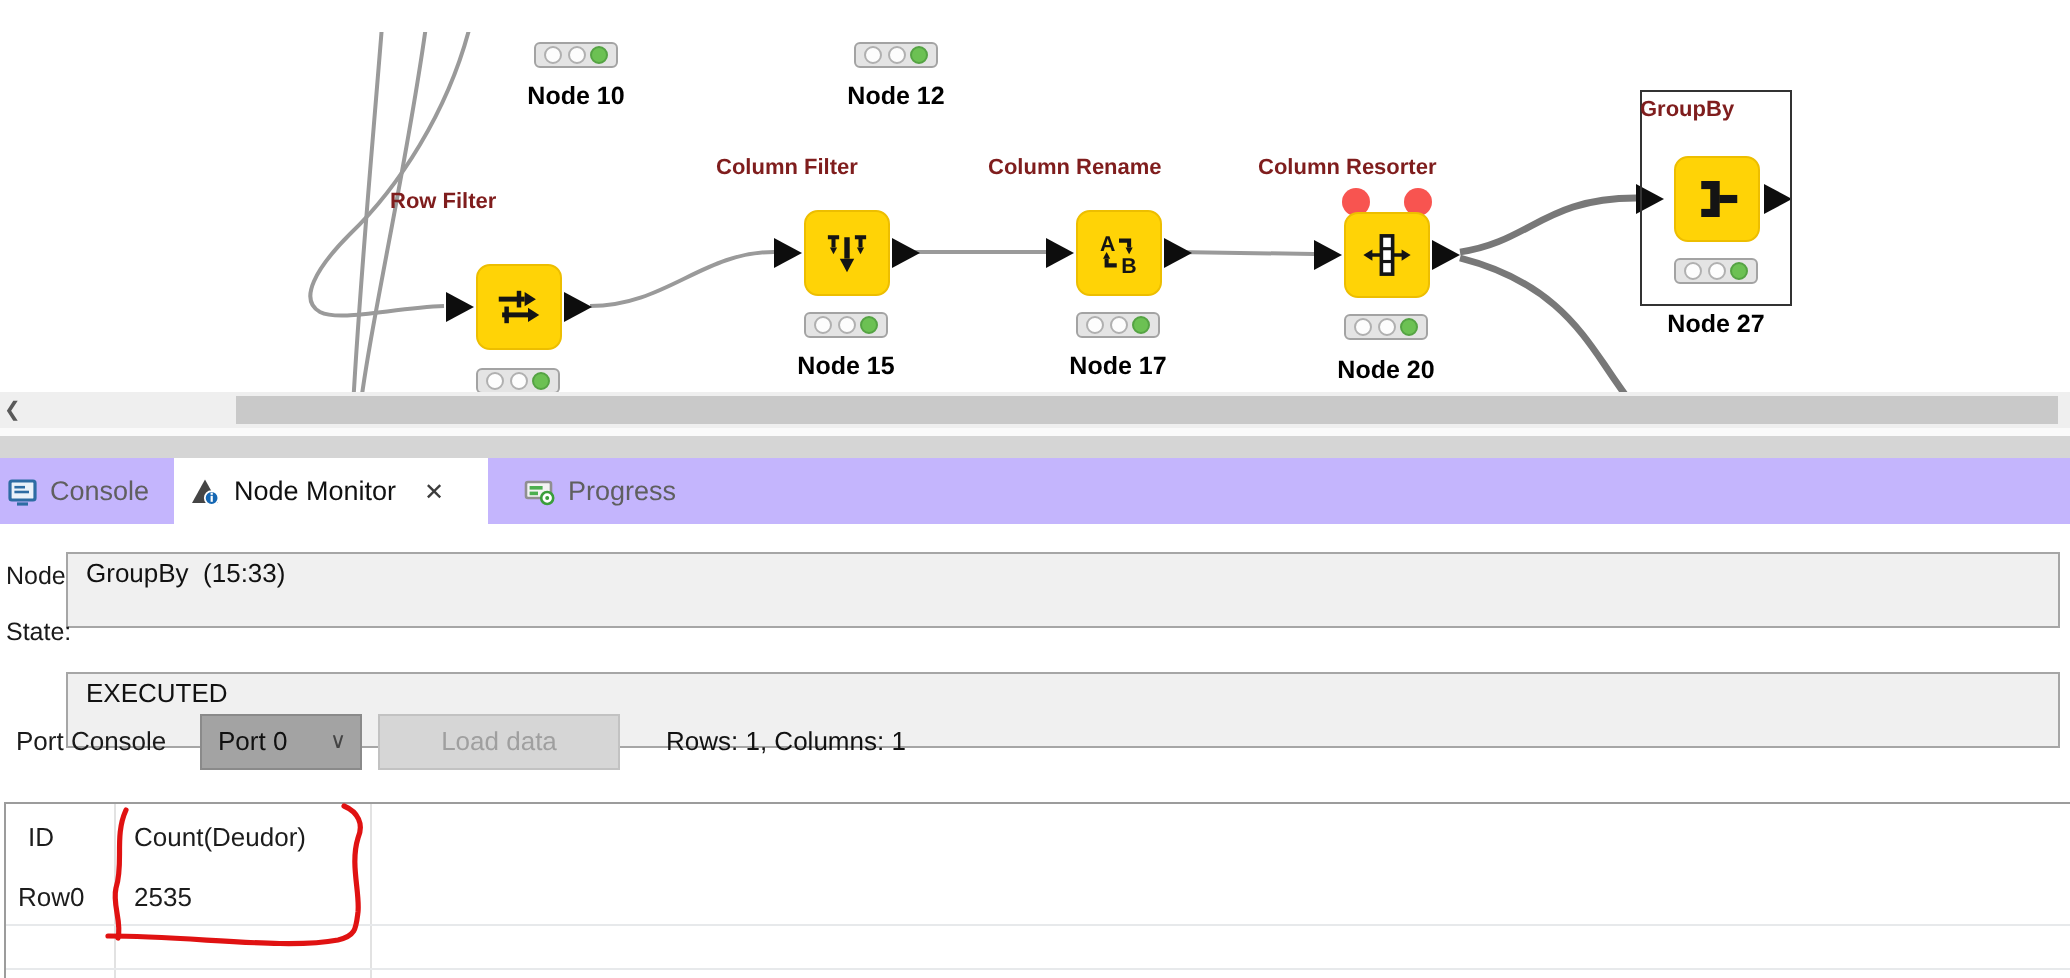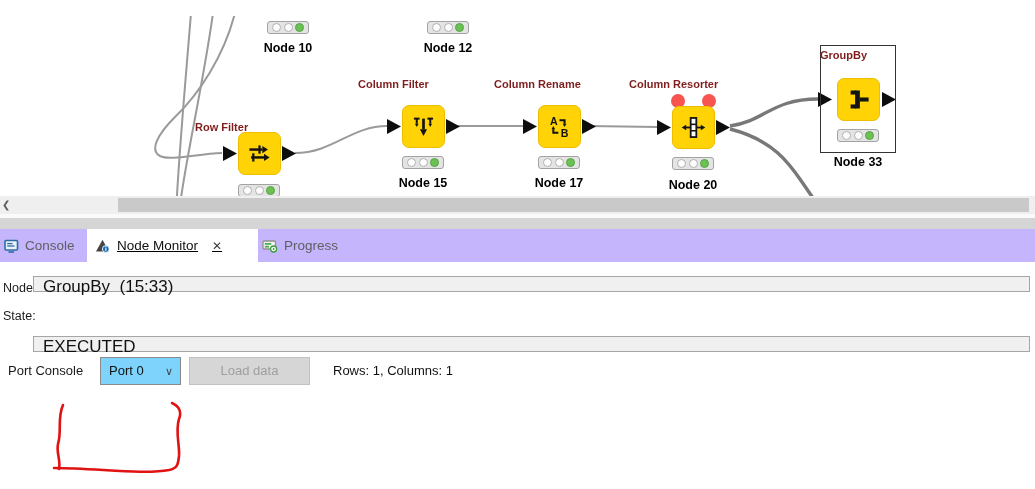--- a/index.html
+++ b/index.html
@@ -35,24 +35,24 @@
   #tabbar{position:absolute;left:0;top:229px;width:1035px;height:33px;background:#c4b5fd;}
   .tab{position:absolute;top:0;height:33px;display:flex;align-items:center;cursor:pointer;}
   .tab .lbl{font-size:13.5px;color:#5f5f5f;}
   .tab.active{background:#fff;}
   .tab.active .lbl{color:#111;}
   .tab .ticon{margin-right:6px;display:inline-flex;}
   .tabclose{margin-left:14px;font-size:12px;color:#3c3c3c;cursor:pointer;}
   
   #panel{position:absolute;left:0;top:262px;width:1035px;height:227px;background:#fff;}
   .flabel{position:absolute;font-size:12.5px;color:#1a1a1a;}
-  .field{position:absolute;left:33px;width:997px;height:16px;background:#f0f0f0;
-         border:1px solid #a6a6a6;box-sizing:border-box;font-size:17px;color:#111;
+  .field{position:absolute;left:33px;width:997px;height:38px;background:#f0f0f0;
+         border:1px solid #a6a6a6;box-sizing:border-box;font-size:13px;color:#111;
          line-height:20px;padding-left:9px;white-space:pre;}
-  .dropdown{position:absolute;left:100px;top:95px;width:81px;height:28px;background:#7dd3fc;
+  .dropdown{position:absolute;left:100px;top:95px;width:81px;height:28px;background:#a3a3a3;
             border:1px solid #8a8a8a;box-sizing:border-box;font-size:13px;color:#111;
             line-height:26px;padding-left:8px;cursor:pointer;}
   .dropdown .chev{position:absolute;right:7px;top:0;color:#444;font-size:11px;}
   .btn-disabled{position:absolute;left:189px;top:95px;width:121px;height:28px;background:#d6d6d6;
             border:1px solid #c2c2c2;box-sizing:border-box;font-size:13px;color:#9f9f9f;
             text-align:center;line-height:26px;}
   .summary{position:absolute;left:333px;top:101px;font-size:13px;color:#111;}
   
   #dtable{position:absolute;left:2px;top:139px;width:1033px;height:88px;background:#fff;
           border-top:1px solid #9c9c9c;border-left:1px solid #9c9c9c;box-sizing:border-box;}
@@ -97,21 +97,21 @@
         <span class="dot on"></span>
       </div>
     <div class="nlabel" style="left:253px;top:25px;width:70px;">Node 10</div>
     <div class="tl" style="left:427px;top:5px;">
         <span class="dot off"></span>
         <span class="dot off"></span>
         <span class="dot on"></span>
       </div>
     <div class="nlabel" style="left:413px;top:25px;width:70px;">Node 12</div>
 
-    <div class="ctitle" style="left:195px;top:105px;width:130px;">Row Filter</div>
+    <div class="ctitle" style="left:195px;top:79px;width:130px;">Row Filter</div>
     <div class="nsq" style="left:238px;top:116px;">
       <svg width="27" height="27" viewBox="0 0 24 24">
         <line x1="3" y1="8.5" x2="14.5" y2="8.5" stroke="#141414" stroke-width="2.2"></line>
         <polygon points="14.5,5.3 14.5,11.7 19.5,8.5" fill="#141414"></polygon>
         <line x1="12" y1="4.8" x2="12" y2="12.2" stroke="#141414" stroke-width="2"></line>
         <line x1="4.5" y1="15.5" x2="16" y2="15.5" stroke="#141414" stroke-width="2.2"></line>
         <polygon points="16,12.3 16,18.7 21,15.5" fill="#141414"></polygon>
         <line x1="6.5" y1="11.8" x2="6.5" y2="19.2" stroke="#141414" stroke-width="2"></line>
       </svg>
     </div>
@@ -187,21 +187,21 @@
         <rect x="5" y="16.4" width="5" height="3.6" fill="#141414"></rect>
         <rect x="9" y="4" width="4.2" height="16" fill="#141414"></rect>
         <rect x="13" y="10.2" width="8" height="3.6" fill="#141414"></rect>
       </svg>
     </div>
     <div class="tl" style="left:837px;top:113px;">
         <span class="dot off"></span>
         <span class="dot off"></span>
         <span class="dot on"></span>
       </div>
-    <div class="nlabel" style="left:823px;top:139px;width:70px;">Node 33</div>
+    <div class="nlabel" style="left:823px;top:139px;width:70px;">Node 27</div>
   </div>
 
   <div id="hscroll">
     <span class="larrow">❮</span>
     <div class="thumb"></div>
   </div>
 
   <div id="sash">
       <div class="band"></div>
     </div>
@@ -211,21 +211,21 @@
       <span class="ticon">
         <svg width="15" height="14" viewBox="0 0 15 14">
           <rect x="1" y="1.5" width="12.5" height="9.5" rx="1" fill="#eaf2fa" stroke="#2d6ca3" stroke-width="1.6"></rect>
           <line x1="3.2" y1="4.6" x2="8.5" y2="4.6" stroke="#2d6ca3" stroke-width="1.3"></line>
           <line x1="3.2" y1="7" x2="10.5" y2="7" stroke="#2d6ca3" stroke-width="1.3"></line>
           <line x1="4.5" y1="13" x2="10" y2="13" stroke="#2d6ca3" stroke-width="1.6"></line>
         </svg>
       </span>
       <span class="lbl">Console</span>
     </div>
-    <div class="tab active" style="left:87px;width:171px;padding-left:8px;box-sizing:border-box;text-decoration:underline;">
+    <div class="tab active" style="left:87px;width:157px;padding-left:8px;box-sizing:border-box;">
       <span class="ticon">
         <svg width="16" height="14" viewBox="0 0 16 14">
           <polygon points="1,12.5 7.5,0.8 14,12.5" fill="#454545"></polygon>
           <circle cx="10.8" cy="10" r="3.4" fill="#1567b3" stroke="#ffffff" stroke-width="0.9"></circle>
           <rect x="10.3" y="8.9" width="1.1" height="3" fill="#ffffff"></rect>
           <rect x="10.3" y="7.3" width="1.1" height="1.1" fill="#ffffff"></rect>
         </svg>
       </span>
       <span class="lbl">Node Monitor</span>
       <span class="tabclose">✕</span>
@@ -252,20 +252,30 @@
     <div class="field" style="top:42px;margin-top:32px;">EXECUTED</div>
 
     <div class="flabel" style="left:8px;top:101px;font-size:13px;">Port Console</div>
     <div class="dropdown">
       <span>Port 0</span>
       <span class="chev">∨</span>
     </div>
     <div class="btn-disabled">Load data</div>
     <div class="summary">Rows: 1, Columns: 1</div>
 
+    <div id="dtable">
+      <div class="vline" style="left:54px;"></div>
+      <div class="vline" style="left:182px;"></div>
+      <div class="hline" style="top:60px;"></div>
+      <div class="hline" style="top:82px;"></div>
+      <div class="cell" style="left:11px;top:9px;">ID</div>
+      <div class="cell" style="left:64px;top:9px;">Count(Deudor)</div>
+      <div class="cell" style="left:6px;top:39px;">Row0</div>
+      <div class="cell" style="left:64px;top:39px;">2535</div>
+    </div>
   </div>
 
   <svg id="redann" width="1035" height="489">
     <path d="M63,405 C57,418 62,432 58,444 C56,452 61,461 59,469" stroke="#e01212" stroke-width="2.6" fill="none" stroke-linecap="round"></path>
     <path d="M172,403 C179,406 182,412 179,419 C175,432 180,446 179,456 C178,464 178,468 169,470 C143,475 96,468 54,468" stroke="#e01212" stroke-width="2.6" fill="none" stroke-linecap="round"></path>
   </svg>
 
 </div>
 
 </body></html>

